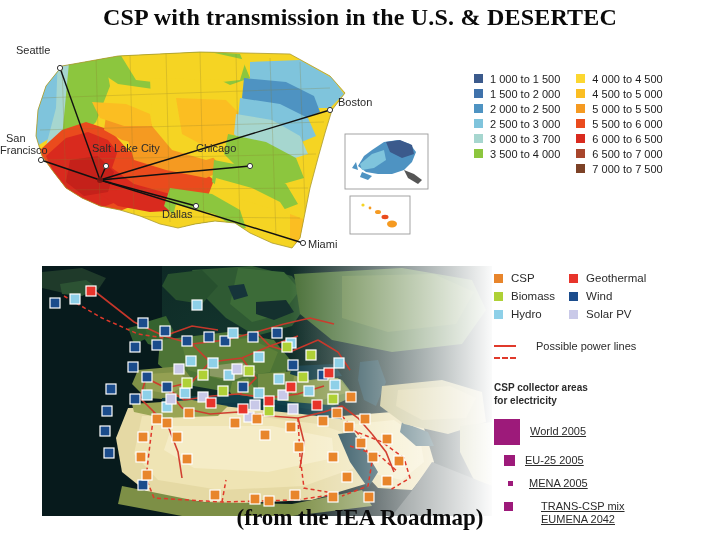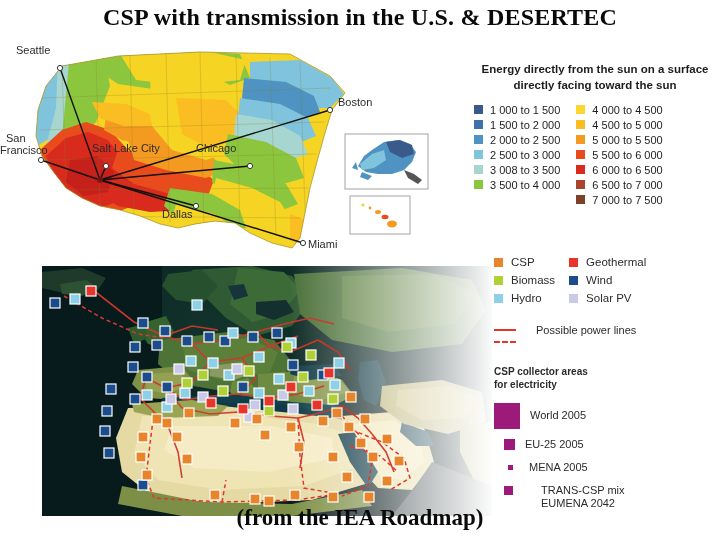--- a/index.html
+++ b/index.html
@@ -46,38 +46,38 @@
   .swtxt{font-size:11px;color:#1d1d1d;white-space:nowrap;}
 
   
   .dmap{
     position:absolute;left:42px;top:266px;width:450px;height:250px;
     overflow:hidden;background:#0b1a16;
   }
   .dmap svg{display:block;}
 
   
-  .d-legend{position:absolute;left:494px;top:256px;width:226px;}
+  .d-legend{position:absolute;left:494px;top:272px;width:226px;}
   .dl-grid{display:flex;gap:14px;}
   .dl-col{display:flex;flex-direction:column;gap:6px;}
   .dl-row{display:flex;align-items:center;gap:8px;}
   .dl-box{width:9px;height:9px;flex:0 0 9px;}
   .dl-txt{font-size:11.5px;color:#2b2b2b;white-space:nowrap;}
   .dl-lines{margin-top:20px;display:flex;flex-direction:column;gap:5px;}
   .dl-lrow{display:flex;align-items:center;gap:20px;}
   .dl-solid{width:22px;height:0;border-top:2px solid #e0392b;flex:0 0 22px;}
   .dl-dash{width:22px;height:0;border-top:2px dashed #e0392b;flex:0 0 22px;}
   .dl-ltxt{font-size:11px;color:#2b2b2b;white-space:nowrap;}
 
   .csp-areas{margin-top:22px;}
   .csp-title{font-size:10px;color:#2b2b2b;line-height:1.3;font-weight:600;}
   .csp-items{margin-top:12px;display:flex;flex-direction:column;gap:9px;}
   .csp-row{display:flex;align-items:center;gap:10px;}
   .csp-sq{background:#9d1a7a;flex:0 0 auto;}
-  .csp-lbl{font-size:11px;color:#2b2b2b;line-height:1.25;}
+  .csp-lbl{font-size:11px;color:#2b2b2b;line-height:1.25;text-decoration:underline;}
   .pad-w{padding-left:0px;}
   .pad-a{padding-left:6px;}
   .pad-b{padding-left:10px;}
   .pad-c{padding-left:6px;gap:28px;}
 </style>
 </head>
 <body>
 
 <div class="slide">
 
@@ -200,24 +200,20 @@
         <circle cx="363" cy="167" r="1.6" fill="#f5d423"></circle>
         <circle cx="370" cy="170" r="1.4" fill="#f59a21"></circle>
         <ellipse cx="378" cy="174" rx="3" ry="2" fill="#f59a21"></ellipse>
         <ellipse cx="385" cy="179" rx="3.5" ry="2.2" fill="#ea4b1d"></ellipse>
         <ellipse cx="392" cy="186" rx="5" ry="3.4" fill="#f59a21"></ellipse>
       </g>
     </svg>
   </div>
 
   <div class="us-legend">
-    <div class="hdr">
-      <div>Energy directly from the sun on a surface</div>
-      <div>directly facing toward the sun</div>
-    </div>
 
     <div class="swatch-cols">
       <div class="swcol">
         <div class="swrow">
           <span class="swbox" style="background:#3b5a8c"></span>
           <span class="swtxt">1 000 to 1 500</span>
         </div>
         <div class="swrow">
           <span class="swbox" style="background:#3f72ab"></span>
           <span class="swtxt">1 500 to 2 000</span>
@@ -225,21 +221,21 @@
         <div class="swrow">
           <span class="swbox" style="background:#4e93c2"></span>
           <span class="swtxt">2 000 to 2 500</span>
         </div>
         <div class="swrow">
           <span class="swbox" style="background:#7fc4dc"></span>
           <span class="swtxt">2 500 to 3 000</span>
         </div>
         <div class="swrow">
           <span class="swbox" style="background:#a6d6cf"></span>
-          <span class="swtxt">3 008 to 3 500</span>
+          <span class="swtxt">3 000 to 3 700</span>
         </div>
         <div class="swrow">
           <span class="swbox" style="background:#8cc63e"></span>
           <span class="swtxt">3 500 to 4 000</span>
         </div>
       </div>
 
       <div class="swcol">
         <div class="swrow">
           <span class="swbox" style="background:#fcd730"></span>

